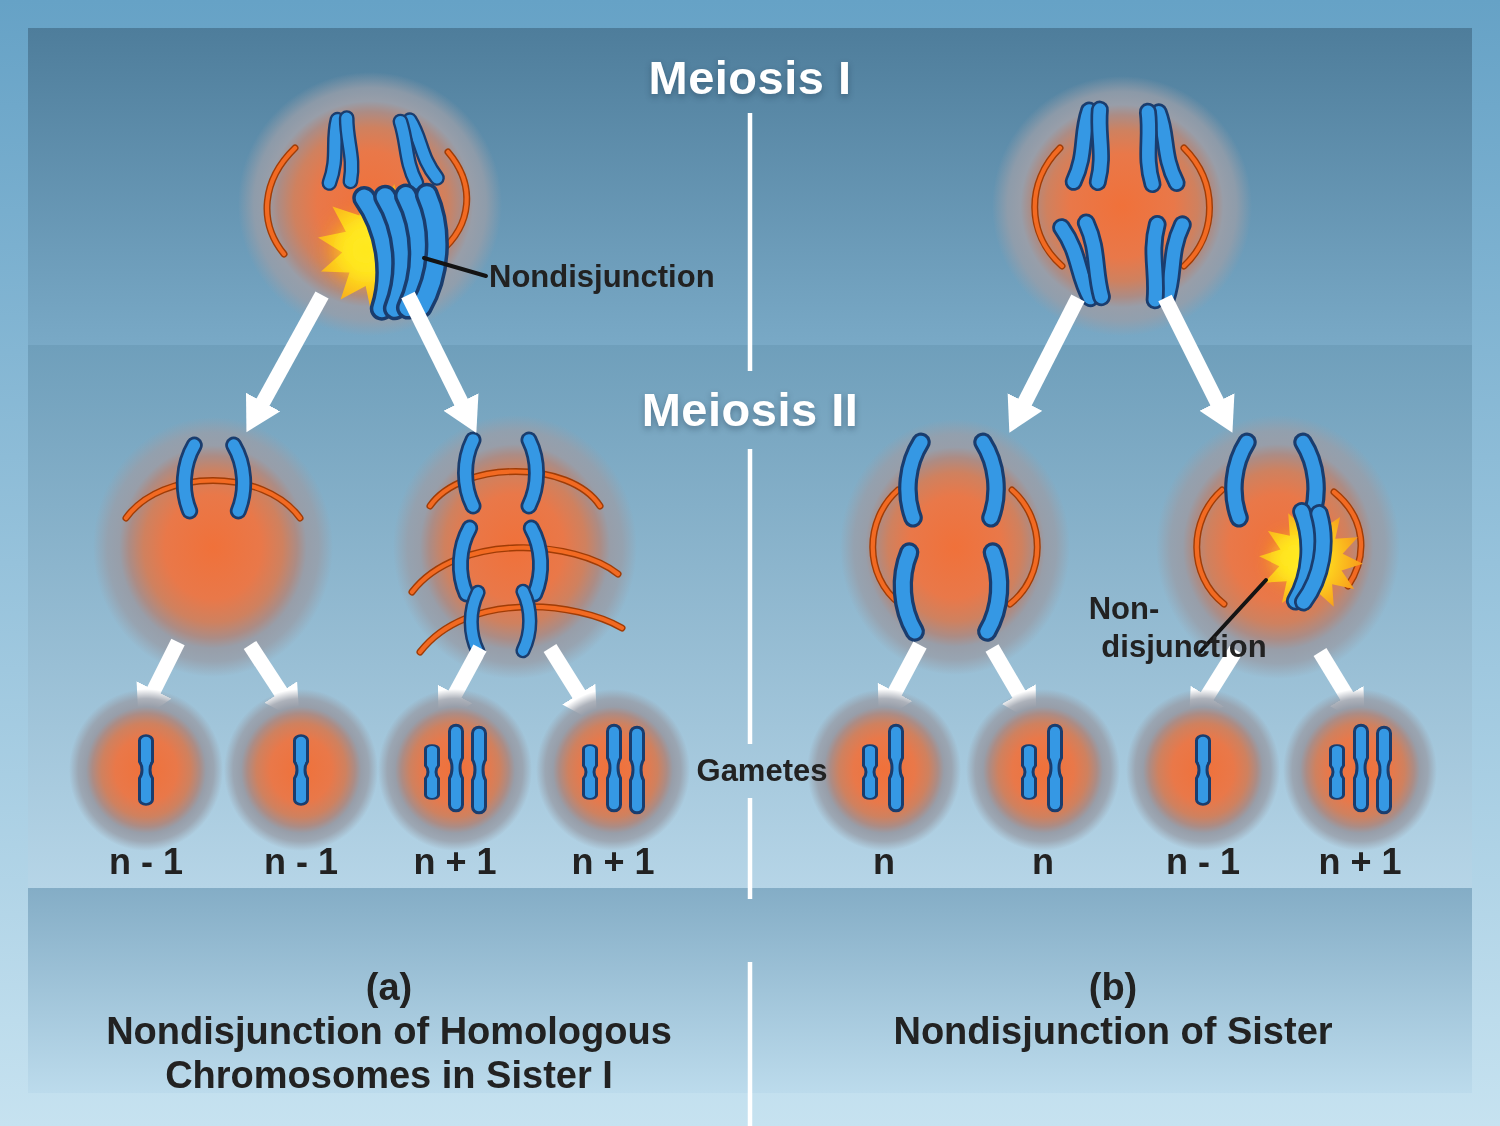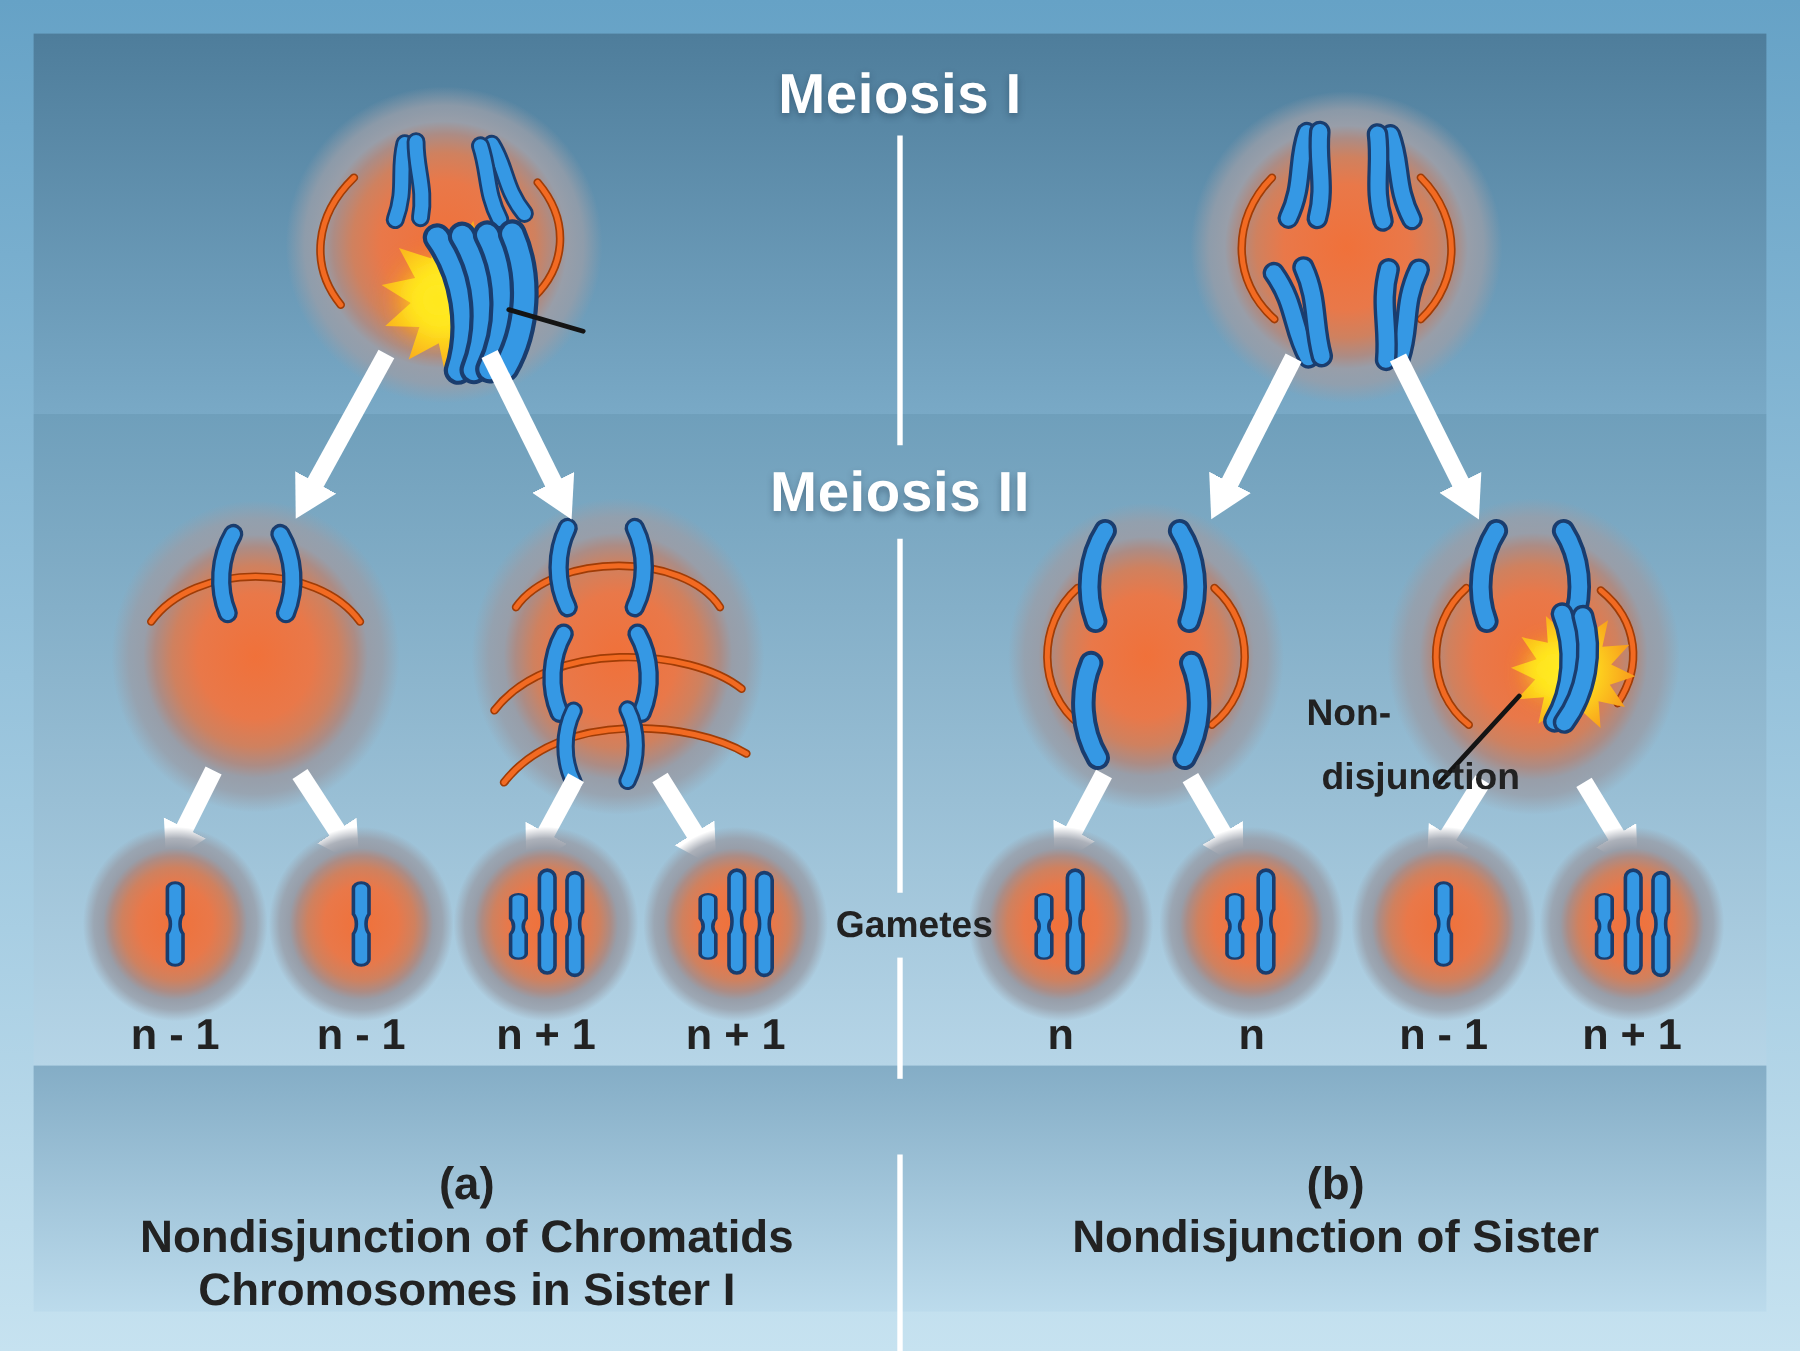--- a/index.html
+++ b/index.html
@@ -252,35 +252,36 @@
       <use href="#cap" transform="translate(1337,772) scale(1,0.64)"></use>
       <use href="#cap" transform="translate(1361,768) scale(1,1.02)"></use>
       <use href="#cap" transform="translate(1384,770) scale(1,1.02)"></use>
     </g>
   </g>
 </svg>
 
 <div class="lbl white t-main" style="left:750px;top:78px">Meiosis I</div>
 <div class="lbl white t-main" style="left:750px;top:410px">Meiosis II</div>
 
-
-<div class="lbl t-ann" style="left:1124px;top:594px">Non-</div>
+<div class="lbl t-ann left-anchor" style="left:489px;top:277px">Nondisjunction</div>
+
+<div class="lbl t-ann" style="left:1124px;top:609px">Non-</div>
 <div class="lbl t-ann" style="left:1184px;top:647px">disjunction</div>
 
 <div class="lbl t-gam" style="left:762px;top:771px">Gametes</div>
 
 <div class="lbl t-n" style="left:146px;top:862px">n - 1</div>
 <div class="lbl t-n" style="left:301px;top:862px">n - 1</div>
 <div class="lbl t-n" style="left:455px;top:862px">n + 1</div>
 <div class="lbl t-n" style="left:613px;top:862px">n + 1</div>
 <div class="lbl t-n" style="left:884px;top:862px">n</div>
 <div class="lbl t-n" style="left:1043px;top:862px">n</div>
 <div class="lbl t-n" style="left:1203px;top:862px">n - 1</div>
 <div class="lbl t-n" style="left:1360px;top:862px">n + 1</div>
 
 
 <div class="lbl t-cap" style="left:389px;top:988px">(a)</div>
-<div class="lbl t-cap" style="left:389px;top:1032px">Nondisjunction of Chromatids</div>
+<div class="lbl t-cap" style="left:389px;top:1032px">Nondisjunction of Homologous</div>
 <div class="lbl t-cap" style="left:389px;top:1076px">Chromosomes in Sister I</div>
 <div class="lbl t-cap" style="left:1113px;top:988px">(b)</div>
 <div class="lbl t-cap" style="left:1113px;top:1032px">Nondisjunction of Sister</div>
 
 </div>
 
 </body></html>

